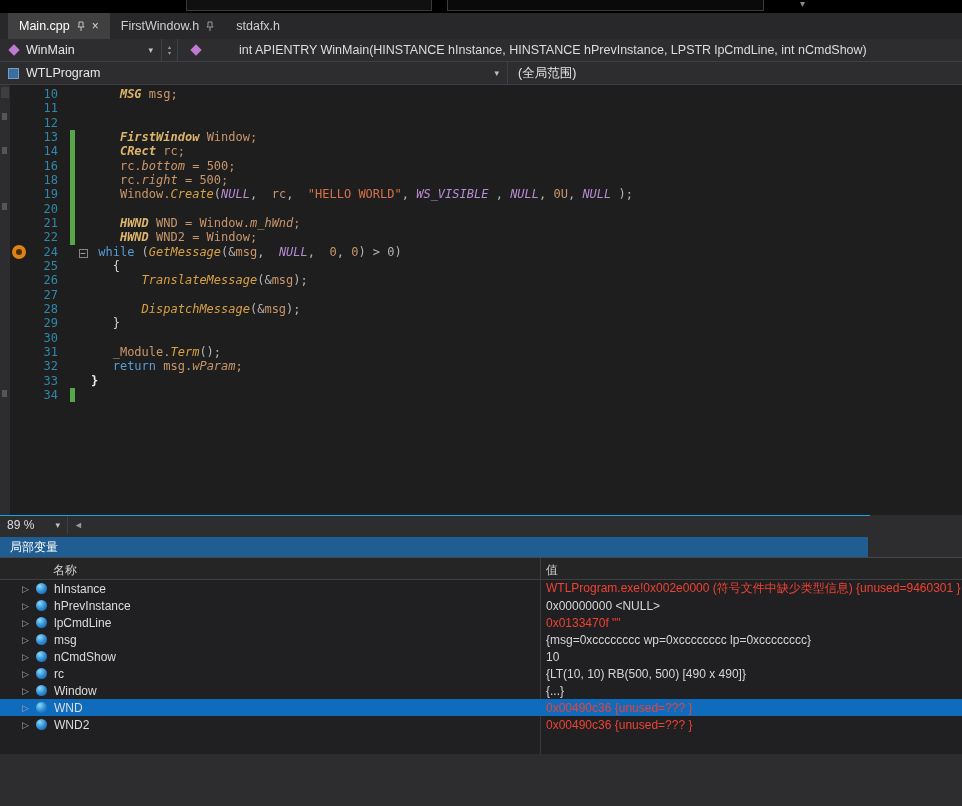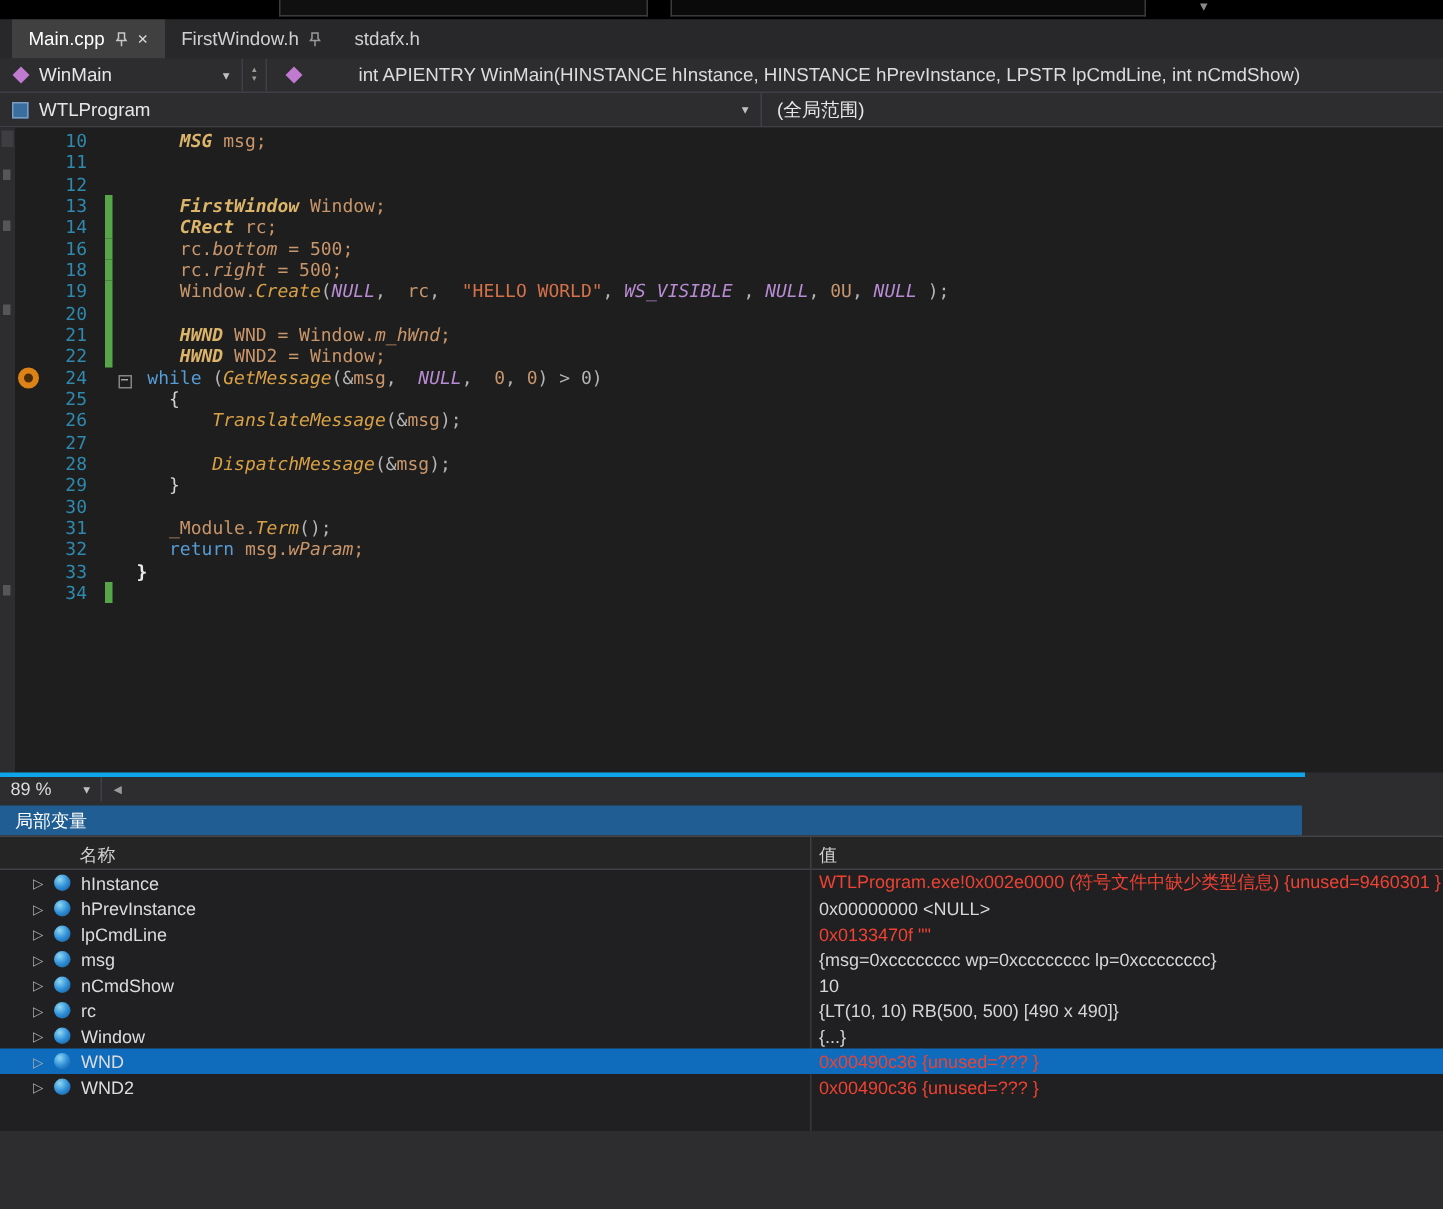--- a/index.html
+++ b/index.html
@@ -64,21 +64,21 @@
   .tk-fn{color:#d8a145;font-style:italic;}
   .tk-mac{color:#b88bd4;font-style:italic;}
   .tk-str{color:#d4714a;}
   .tk-k{color:#569cd6;}
   .tk-pn{color:#b4b4b4;}
   .tk-br{color:#d4d4d4;}
   .tk-br2{color:#ececec;font-weight:bold;}
 
   
   .ebottom{position:absolute;top:515px;left:0;width:870px;height:19px;background:#2d2d30;
-           border-top:3px solid #0ea5e9;box-sizing:border-box;display:flex;align-items:center;}
+           border-top:1px solid #0ea5e9;box-sizing:border-box;display:flex;align-items:center;}
   .zoom{width:68px;height:100%;display:flex;align-items:center;justify-content:space-between;
         padding:0 7px;box-sizing:border-box;border-right:1px solid #3f3f46;color:#dcdcdc;font-size:12px;}
   .hs-arrow{color:#9a9a9a;font-size:9px;margin-left:6px;}
 
   
   .locals-title{position:absolute;top:537px;left:0;width:868px;height:20px;background:#1f5d92;
                 color:#fff;font-size:12px;display:flex;align-items:center;padding-left:10px;box-sizing:border-box;}
   .grid-head{position:absolute;top:557px;left:0;width:962px;height:23px;background:#252526;
              border-top:1px solid #464648;border-bottom:1px solid #3f3f46;box-sizing:border-box;
              color:#cfcfcf;font-size:12px;}

